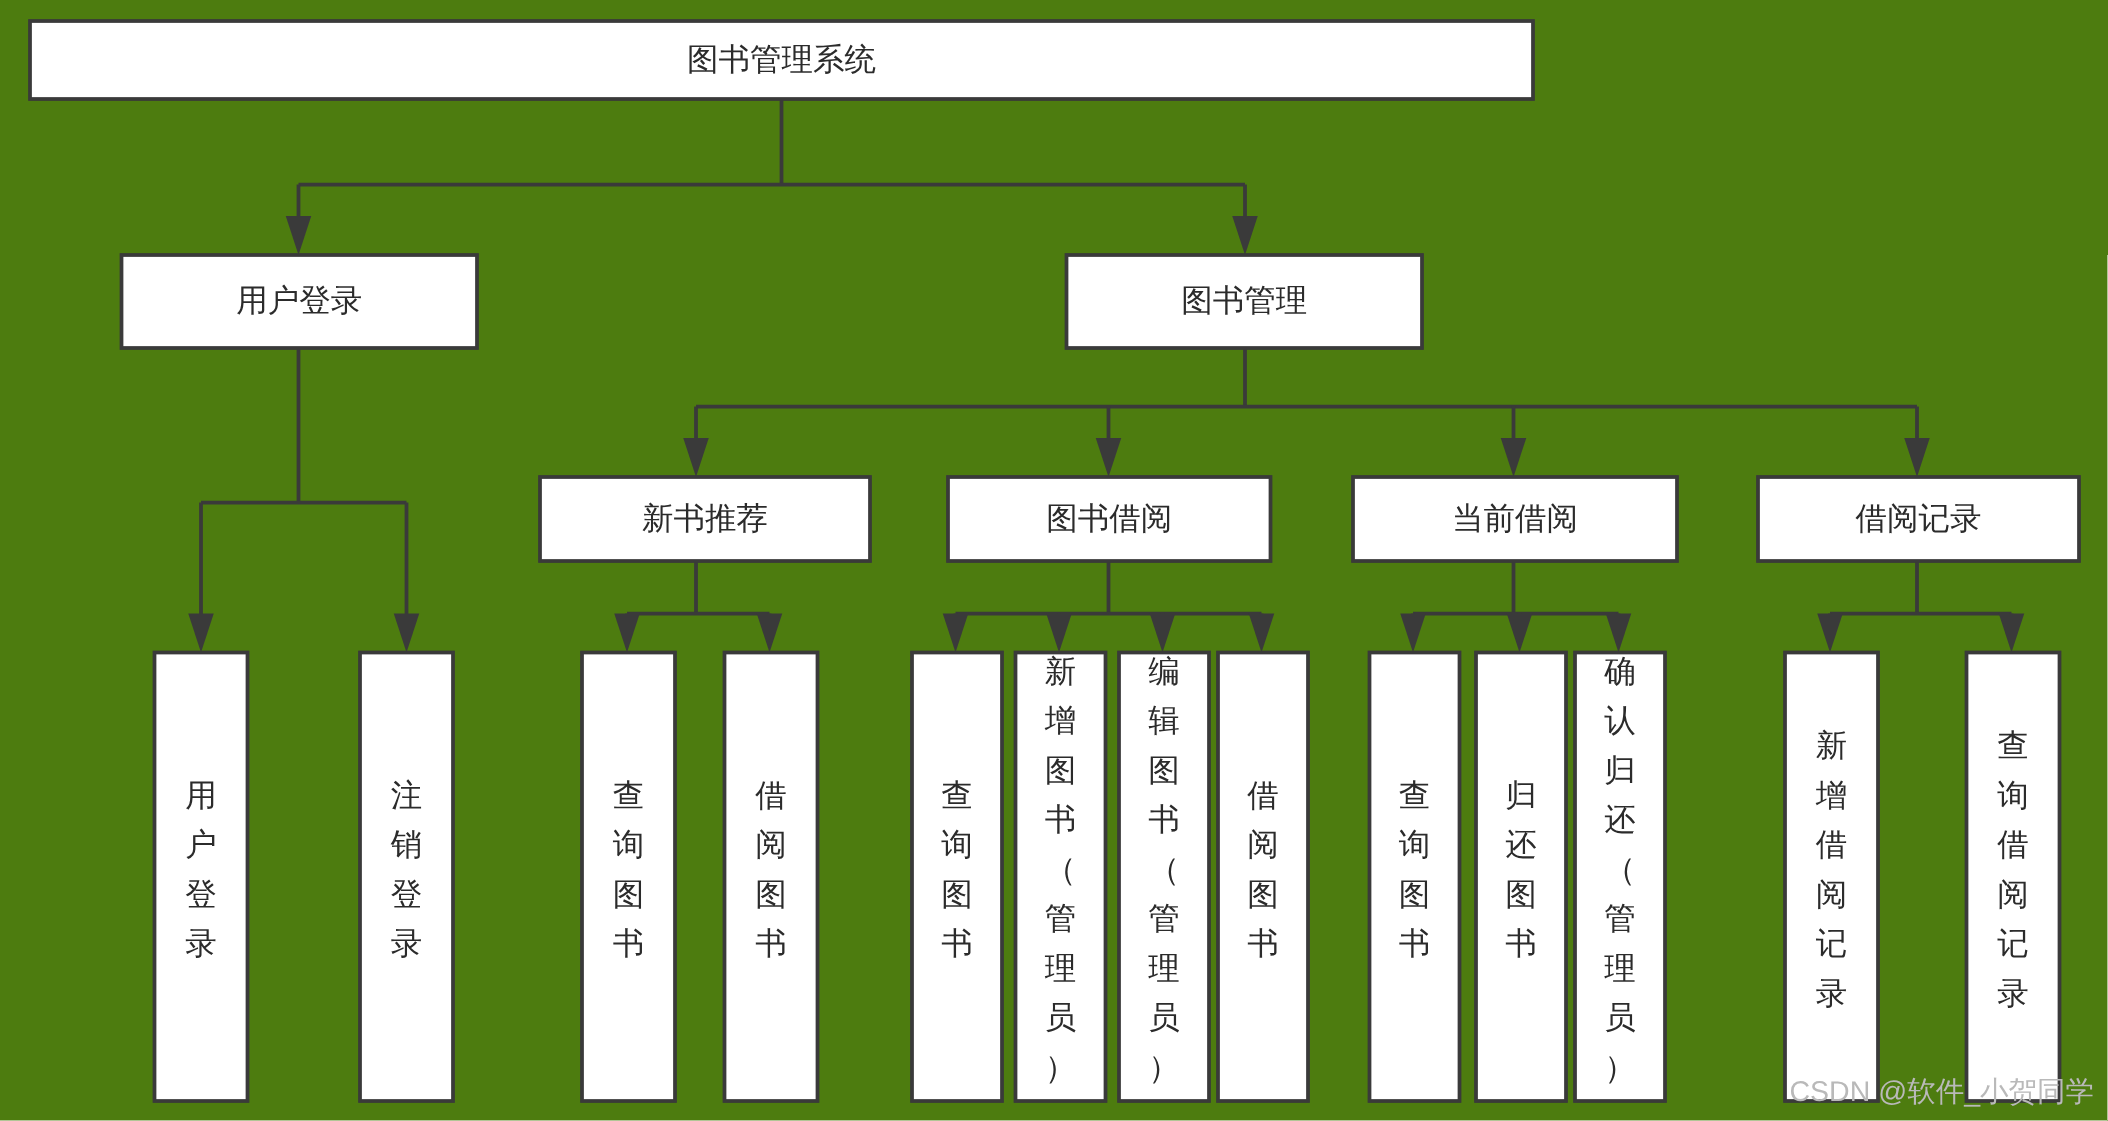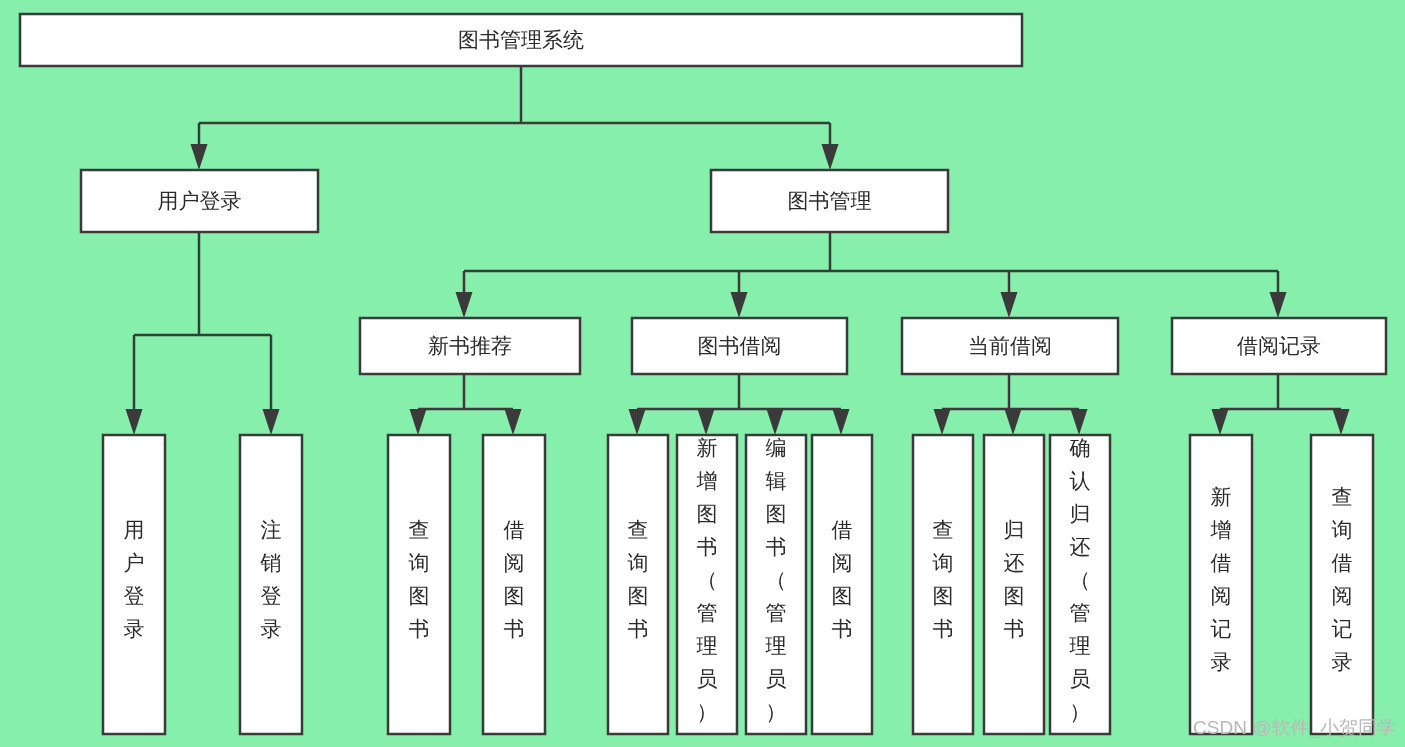--- a/index.html
+++ b/index.html
@@ -8,21 +8,21 @@
     padding: 0;
     background: #ffffff;
   }
   body {
     font-family: "Liberation Sans", "DejaVu Sans", sans-serif;
   }
   #diagram-root {
     position: relative;
     width: 1405px;
     height: 747px;
-    background: #86efac;
+    background: #4d7c0f;
     overflow: hidden;
   }
   svg#flow-svg {
     position: absolute;
     left: 0;
     top: 0;
     width: 1405px;
     height: 747px;
     display: block;
   }

